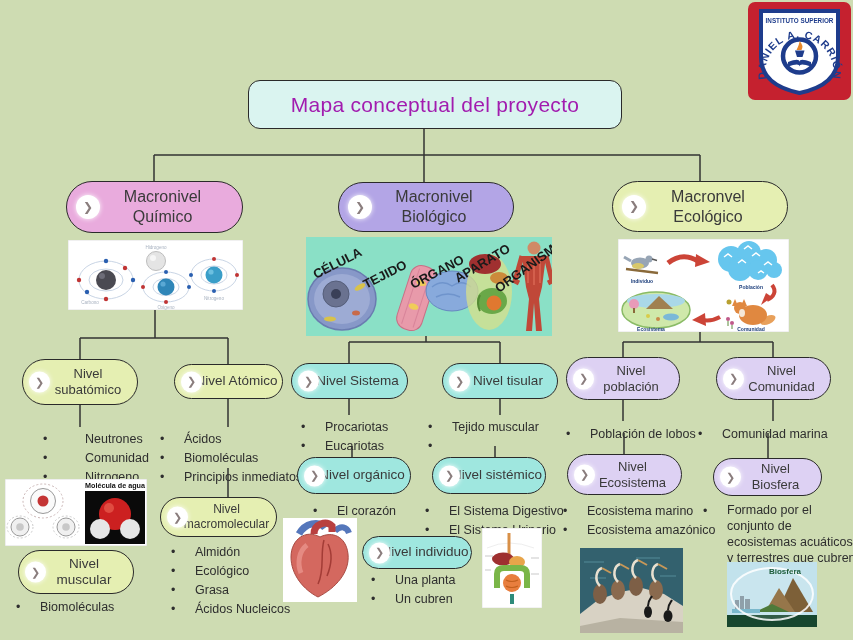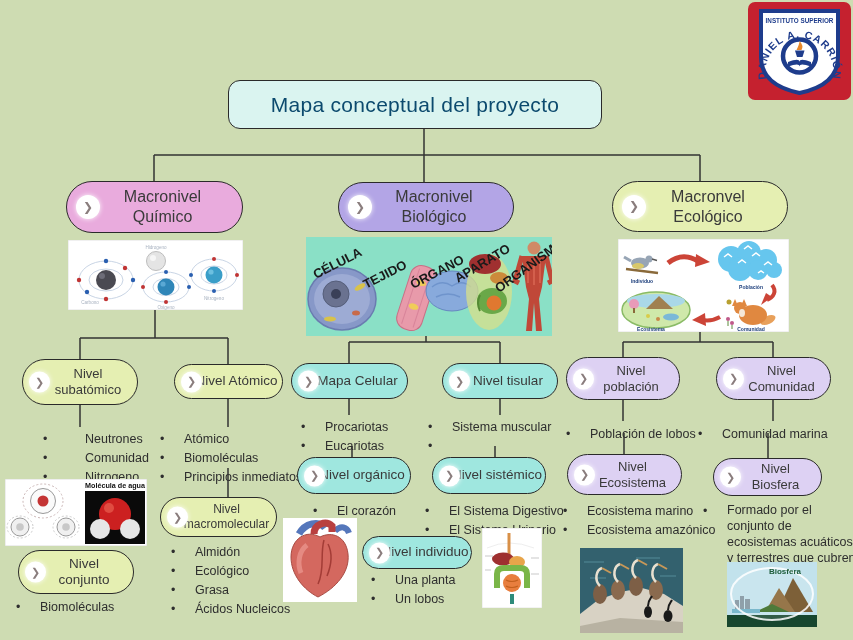--- a/index.html
+++ b/index.html
@@ -1,22 +1,22 @@
 <!DOCTYPE html>
 <html><head>
 <meta charset="utf-8">
 <style>
   html,body{margin:0;padding:0;}
   .stage{position:relative;width:853px;height:640px;background:#cedcb2;overflow:hidden;
          font-family:"Liberation Sans",sans-serif;color:#333;}
   svg text{font-family:"Liberation Sans",sans-serif;}
   .lines{position:absolute;left:0;top:0;width:853px;height:640px;pointer-events:none;}
-  .titlebox{position:absolute;left:228px;top:80px;width:372px;height:47px;background:#daf4f0;
+  .titlebox{position:absolute;left:248px;top:80px;width:372px;height:47px;background:#daf4f0;
             border:1.6px solid #2a2a2a;border-radius:12px;display:flex;align-items:center;
-            justify-content:center;font-size:21px;letter-spacing:.3px;color:#0c4a6e;}
+            justify-content:center;font-size:21px;letter-spacing:.3px;color:#a21caf;}
   .pill{position:absolute;border:1.6px solid #2a2a2a;border-radius:28px;display:flex;
         align-items:center;justify-content:center;text-align:center;color:#3a3a3a;
         box-sizing:border-box;padding-left:16px;line-height:1.22;}
   .pill .lbl{display:flex;flex-direction:column;text-align:center;}
   .chev{position:absolute;left:6px;top:50%;transform:translateY(-50%);width:21px;height:21px;
         border-radius:50%;background:#fff;box-shadow:0 0 5px rgba(255,255,255,.95);
         display:flex;align-items:center;justify-content:center;font-size:11px;color:#8a7d7d;}
   .macro{font-size:16px;}
   .macro .chev{width:24px;height:24px;left:9px;font-size:12px;}
   .lvl{font-size:13.5px;}
@@ -225,21 +225,21 @@
         <span>Nivel</span>
         <span>subatómico</span>
       </span>
   </div>
   <div class="pill lvl lime" style="left:174px;top:364px;width:109px;height:35px;">
     <span class="chev">❯</span>
     <span>Nivel Atómico</span>
   </div>
   <div class="pill lvl cyan" style="left:291px;top:363px;width:117px;height:36px;">
     <span class="chev">❯</span>
-    <span>Mapa Celular</span>
+    <span>Nivel Sistema</span>
   </div>
   <div class="pill lvl cyan" style="left:442px;top:363px;width:116px;height:36px;">
     <span class="chev">❯</span>
     <span>Nivel tisular</span>
   </div>
   <div class="pill lvl lavender" style="left:566px;top:357px;width:114px;height:43px;font-size:13px;">
     <span class="chev">❯</span>
     <span class="lbl">
         <span>Nivel</span>
         <span>población</span>
@@ -263,21 +263,21 @@
         <span>Comunidad</span>
       </li>
     <li>
         <span class="dot">•</span>
         <span>Nitrogeno</span>
       </li>
   </ul>
   <ul class="bullets" style="left:160px;top:430px;">
     <li>
         <span class="dot">•</span>
-        <span>Atómico</span>
+        <span>Ácidos</span>
       </li>
     <li>
         <span class="dot">•</span>
         <span>Biomoléculas</span>
       </li>
     <li>
         <span class="dot">•</span>
         <span>Principios inmediatos</span>
       </li>
   </ul>
@@ -287,21 +287,21 @@
         <span>Procariotas</span>
       </li>
     <li>
         <span class="dot">•</span>
         <span>Eucariotas</span>
       </li>
   </ul>
   <ul class="bullets" style="left:428px;top:418px;">
     <li>
         <span class="dot">•</span>
-        <span>Sistema muscular</span>
+        <span>Tejido muscular</span>
       </li>
     <li>
         <span class="dot">•</span>
       </li>
   </ul>
   <ul class="bullets" style="left:566px;top:425px;">
     <li>
         <span class="dot">•</span>
         <span>Población de lobos</span>
       </li>
@@ -339,21 +339,21 @@
     <span class="chev">❯</span>
     <span class="lbl">
         <span>Nivel</span>
         <span>macromolecular</span>
       </span>
   </div>
   <div class="pill lvl lime" style="left:18px;top:550px;width:116px;height:44px;">
     <span class="chev">❯</span>
     <span class="lbl">
         <span>Nivel</span>
-        <span>conjunto</span>
+        <span>muscular</span>
       </span>
   </div>
   <div class="pill lvl cyan" style="left:362px;top:536px;width:110px;height:33px;">
     <span class="chev">❯</span>
     <span>Nivel individuo</span>
   </div>
 
   <ul class="bullets" style="left:313px;top:502px;">
     <li>
         <span class="dot">•</span>
@@ -386,21 +386,21 @@
         <span class="txt">Formado por el conjunto de ecosistemas acuáticos y terrestres que cubren todo el planeta.</span>
       </li>
   </ul>
   <ul class="bullets" style="left:371px;top:571px;">
     <li>
         <span class="dot">•</span>
         <span>Una planta</span>
       </li>
     <li>
         <span class="dot">•</span>
-        <span>Un lobos</span>
+        <span>Un cubren</span>
       </li>
   </ul>
   <ul class="bullets" style="left:171px;top:543px;">
     <li>
         <span class="dot">•</span>
         <span>Almidón</span>
       </li>
     <li>
         <span class="dot">•</span>
         <span>Ecológico</span>

